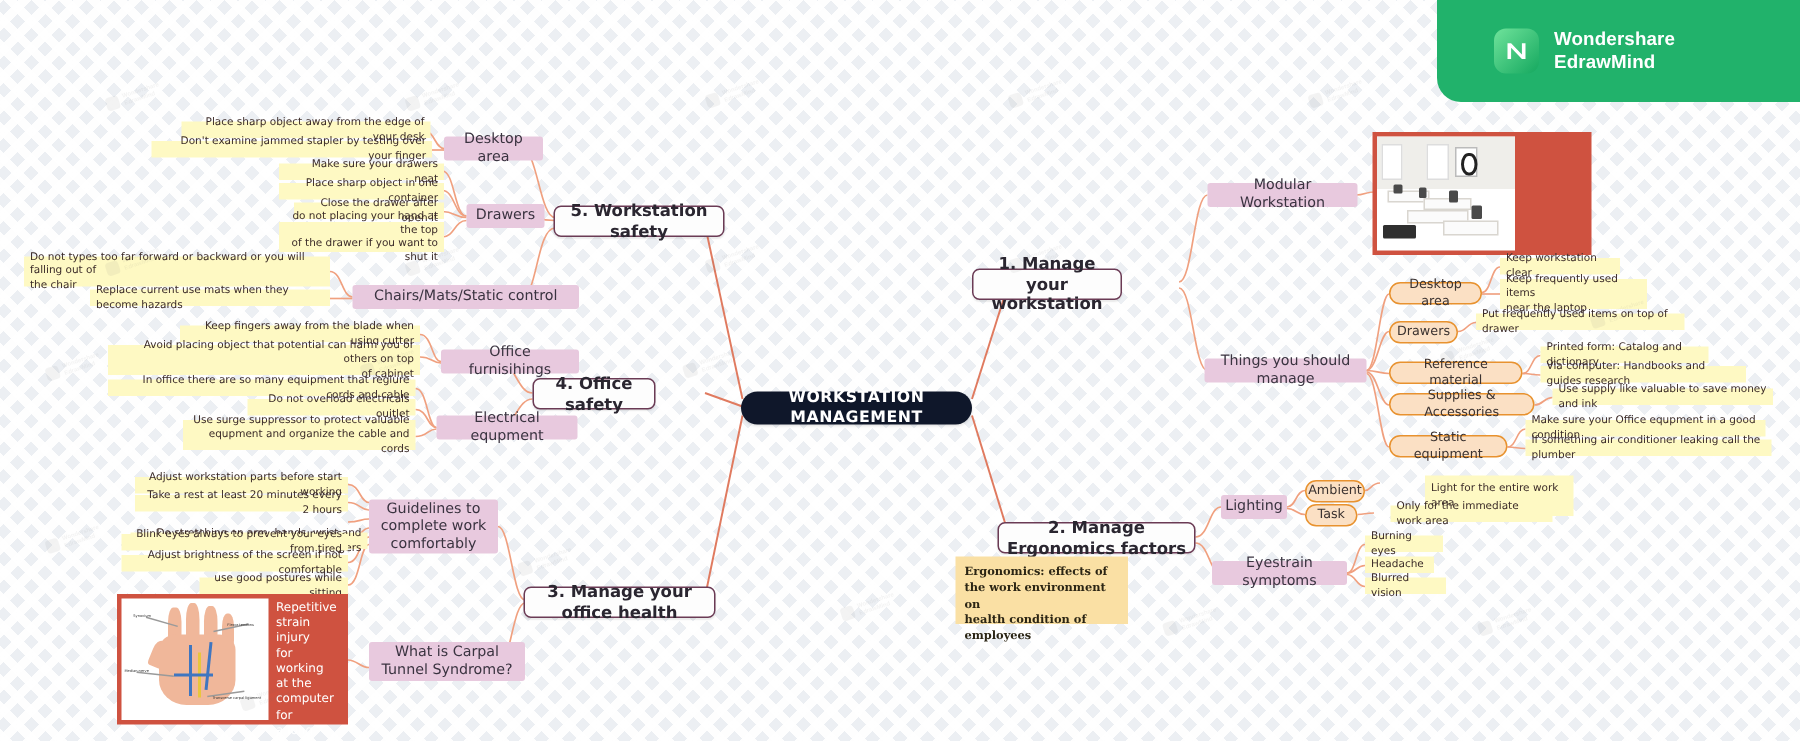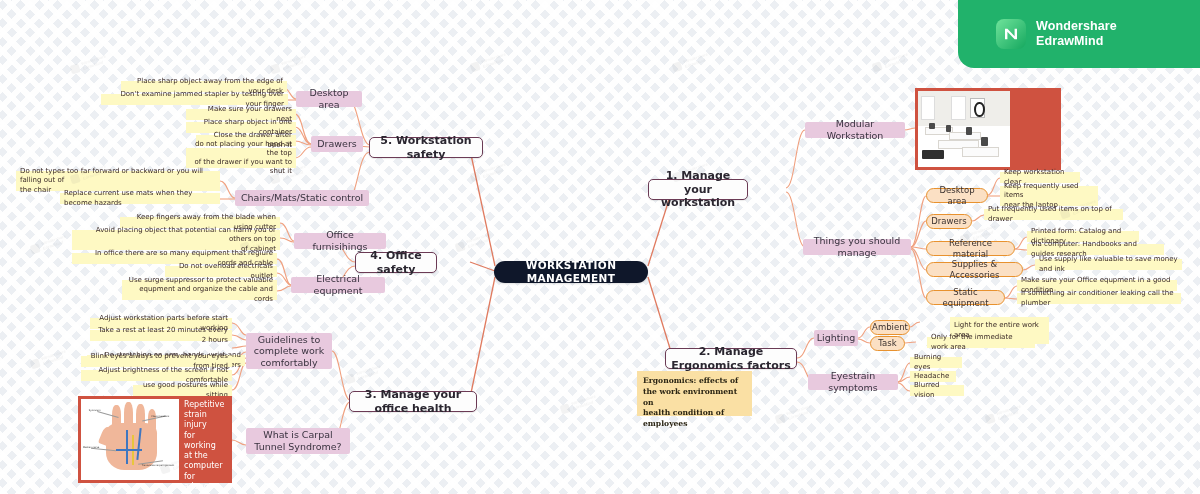--- a/index.html
+++ b/index.html
@@ -236,21 +236,21 @@
 <div class="node n-leaf right" style="left:121px; top:81px; width:166px; height:11px;">Place sharp object away from the edge of your desk</div>
 <div class="node n-leaf right" style="left:101px; top:94px; width:187px; height:11px;">Don't examine jammed stapler by testing over your finger</div>
 
 <div class="node n-sub" style="left:311px; top:136px; width:52px; height:16px;">Drawers</div>
 <div class="node n-leaf right" style="left:186px; top:109px; width:110px; height:11px;">Make sure your drawers neat</div>
 <div class="node n-leaf right" style="left:186px; top:122px; width:110px; height:11px;">Place sharp object in one container</div>
 <div class="node n-leaf right" style="left:196px; top:135px; width:100px; height:11px;">Close the drawer after open it</div>
 <div class="node n-leaf right" style="left:186px; top:148px; width:110px; height:20px;">do not placing your hand at the top
 of the drawer if you want to shut it</div>
 
-<div class="node n-sub" style="left:235px; top:190px; width:134px; height:16px;">Chairs/Mats/Static control</div>
+<div class="node n-sub" style="left:235px; top:190px; width:151px; height:16px;">Chairs/Mats/Static control</div>
 <div class="node n-leaf" style="left:16px; top:171px; width:204px; height:20px;">Do not types too far forward or backward or you will falling out of
 the chair</div>
 <div class="node n-leaf" style="left:60px; top:193px; width:160px; height:11px;">Replace current use mats when they become hazards</div>
 
 <div class="node n-main" style="left:355px; top:252px; width:82px; height:21px;">4. Office safety</div>
 
 <div class="node n-sub" style="left:294px; top:233px; width:92px; height:16px;">Office furnisihings</div>
 <div class="node n-leaf right" style="left:120px; top:217px; width:160px; height:11px;">Keep fingers away from the blade when using cutter</div>
 <div class="node n-leaf right" style="left:72px; top:230px; width:208px; height:20px;">Avoid placing object that potential can harm you or others on top
 of cabinet</div>

